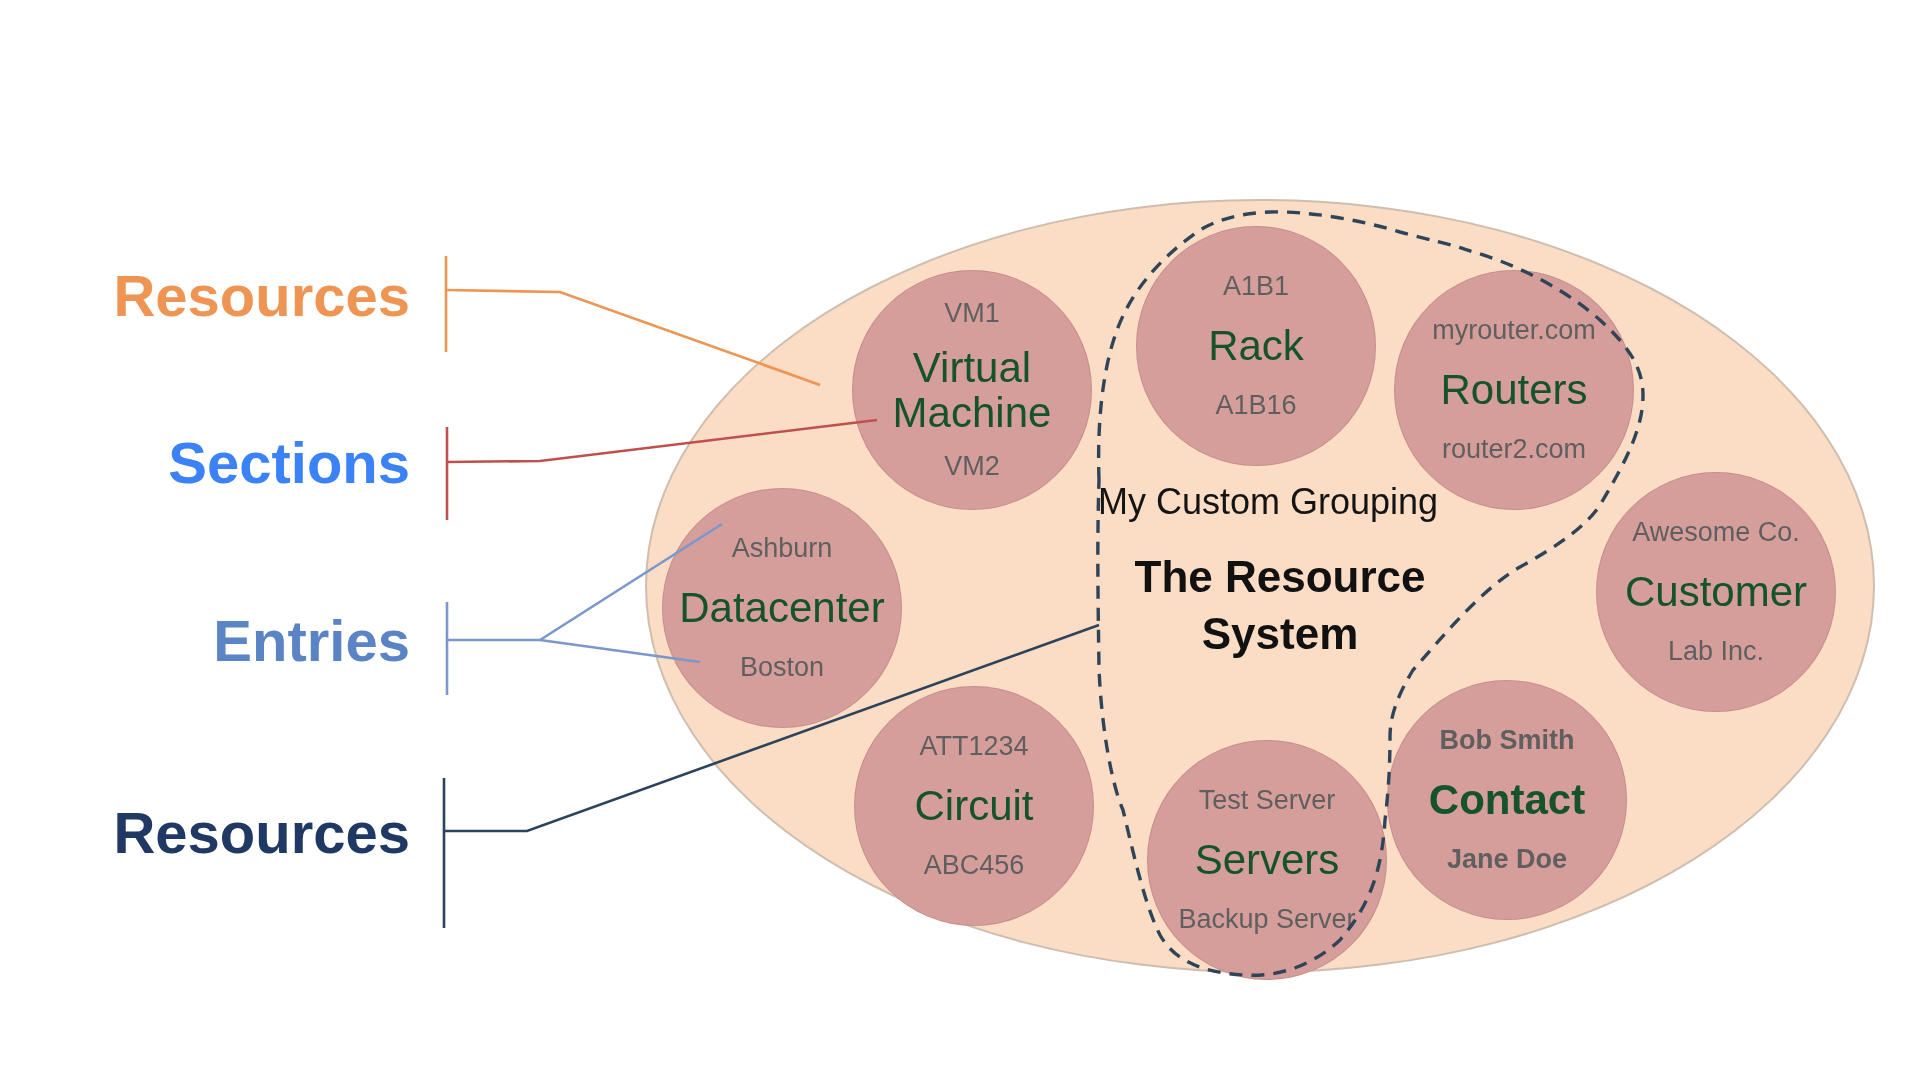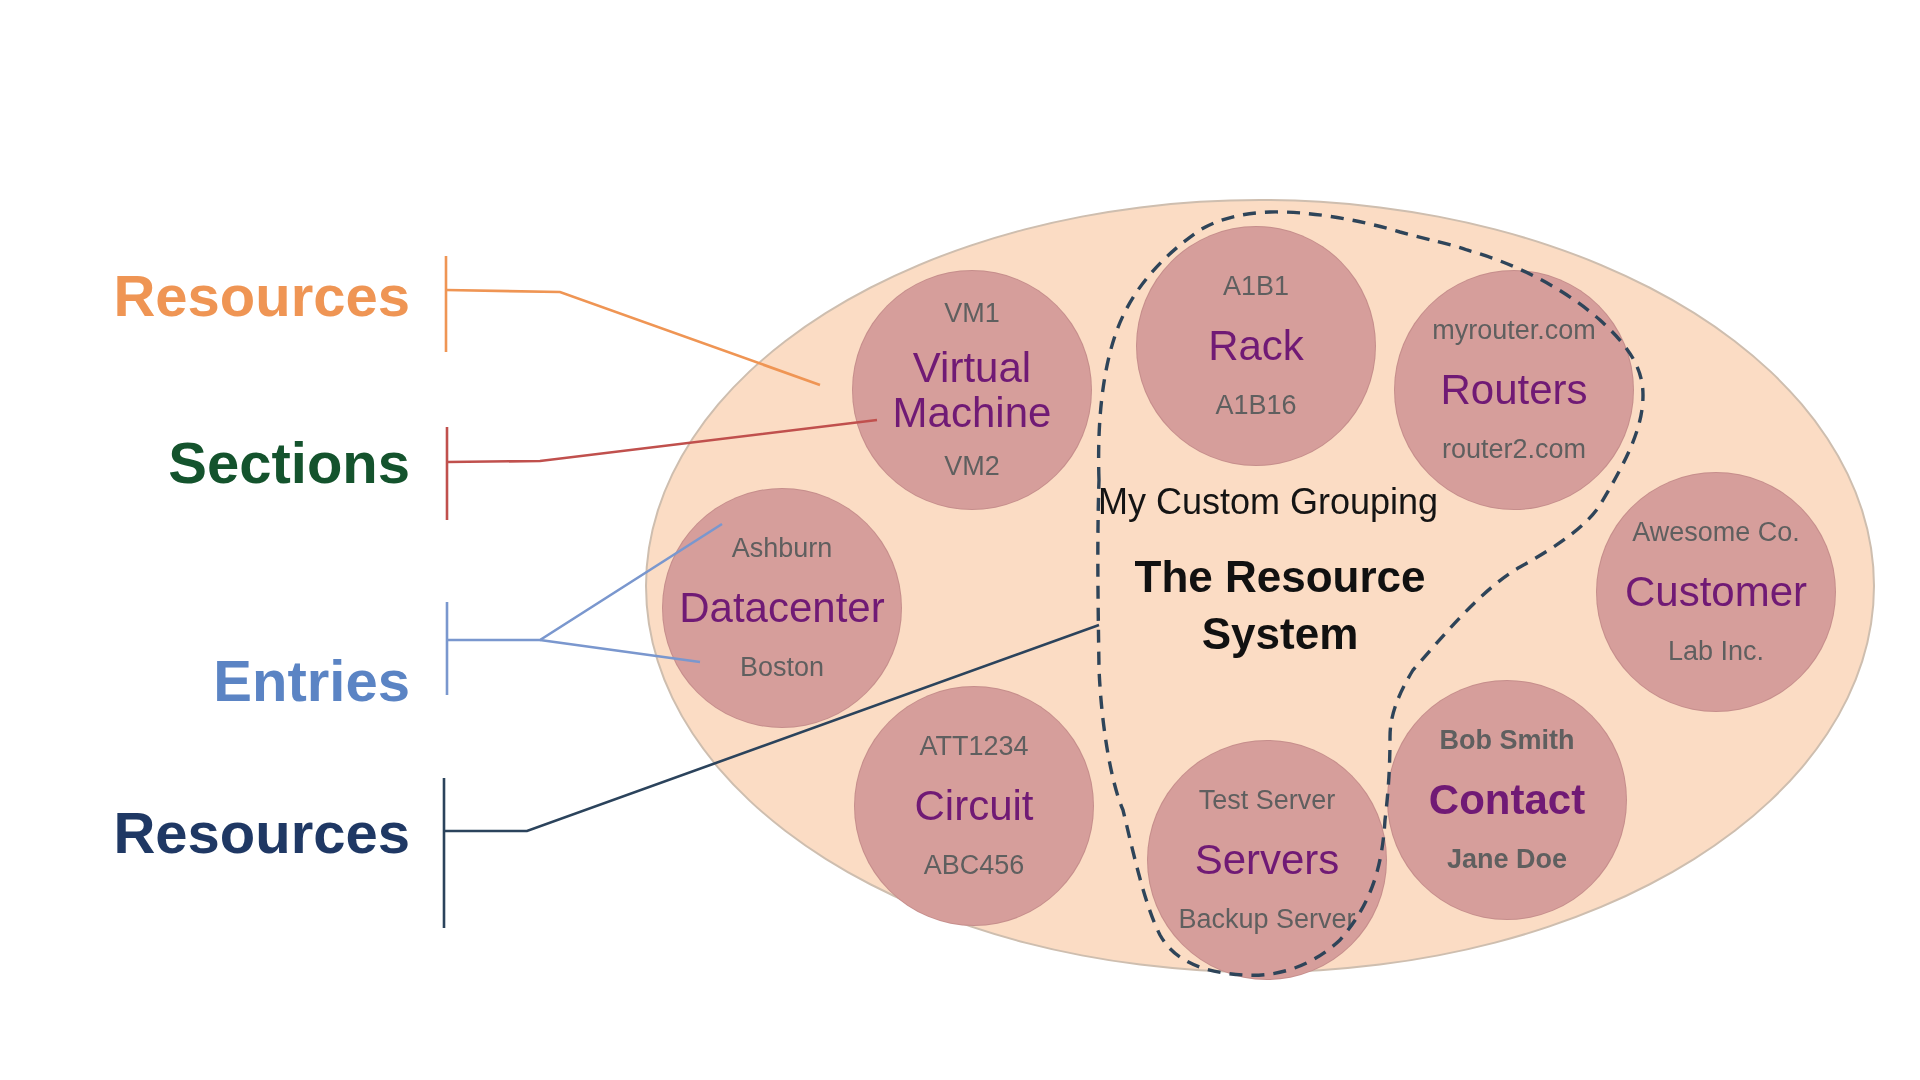--- a/index.html
+++ b/index.html
@@ -15,21 +15,21 @@
   }
   
   .circle{
     position:absolute;width:240px;height:240px;border-radius:50%;
     background:#D69E9B;border:1px solid rgba(150,95,95,0.25);
     box-sizing:border-box;
     display:flex;flex-direction:column;align-items:center;justify-content:center;
     gap:23px;text-align:center;
   }
   .circle .entry{font-size:27px;color:#5F5F5F;line-height:1;white-space:nowrap;}
-  .circle .cat{font-size:42px;color:#701a75;line-height:1.08;width:228px;}
+  .circle .cat{font-size:42px;color:#14532d;line-height:1.08;width:228px;}
   .c-vm{left:852px;top:270px;gap:18px;}
   .c-rack{left:1136px;top:226px;}
   .c-routers{left:1394px;top:270px;}
   .c-datacenter{left:662px;top:488px;}
   .c-customer{left:1596px;top:472px;}
   .c-circuit{left:854px;top:686px;}
   .c-servers{left:1147px;top:740px;}
   .c-contact{left:1387px;top:680px;font-weight:bold;}
   
   .grouping-label{
@@ -40,22 +40,22 @@
     position:absolute;left:1280px;top:605px;transform:translate(-50%,-50%);
     font-size:44px;font-weight:bold;color:#111;line-height:1.3;
     text-align:center;white-space:nowrap;
   }
   
   .legend-label{
     position:absolute;width:410px;text-align:right;transform:translateY(-50%);
     font-size:58px;font-weight:bold;white-space:nowrap;
   }
   .lbl-resources{top:295px;color:#EF9554;}
-  .lbl-sections{top:462px;color:#14532d;}
-  .lbl-entries{top:640px;color:#5B84C4;margin-top:40px;}
+  .lbl-sections{top:462px;color:#3b82f6;}
+  .lbl-entries{top:640px;color:#5B84C4;}
   .lbl-categories{top:832px;color:#1F3864;}
   
   #overlay{position:absolute;left:0;top:0;width:1920px;height:1080px;pointer-events:none;}
   #overlay path{fill:none;stroke-width:2.6px;}
   #overlay .boundary{stroke-width:3.4px;stroke-dasharray:13 9;}
 </style>
 </head>
 <body>
 
 <div id="stage">

